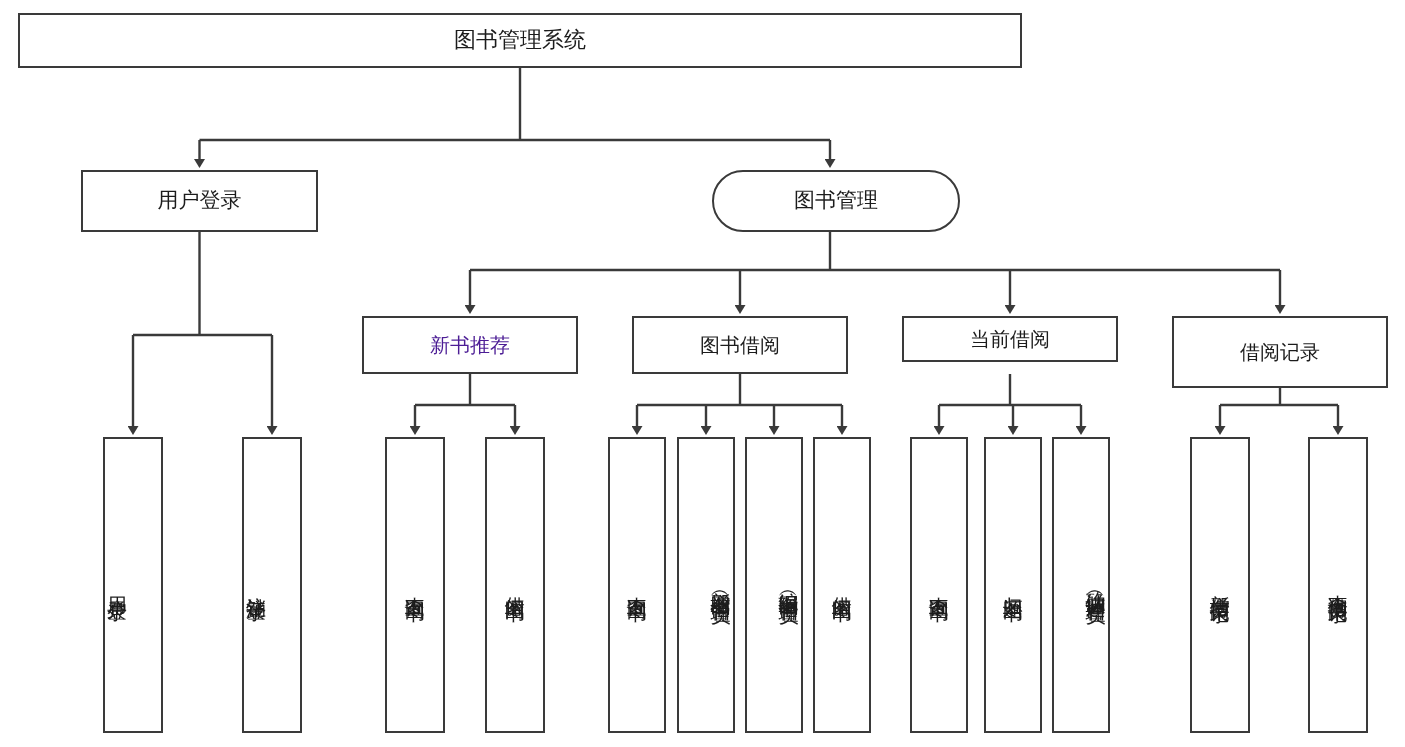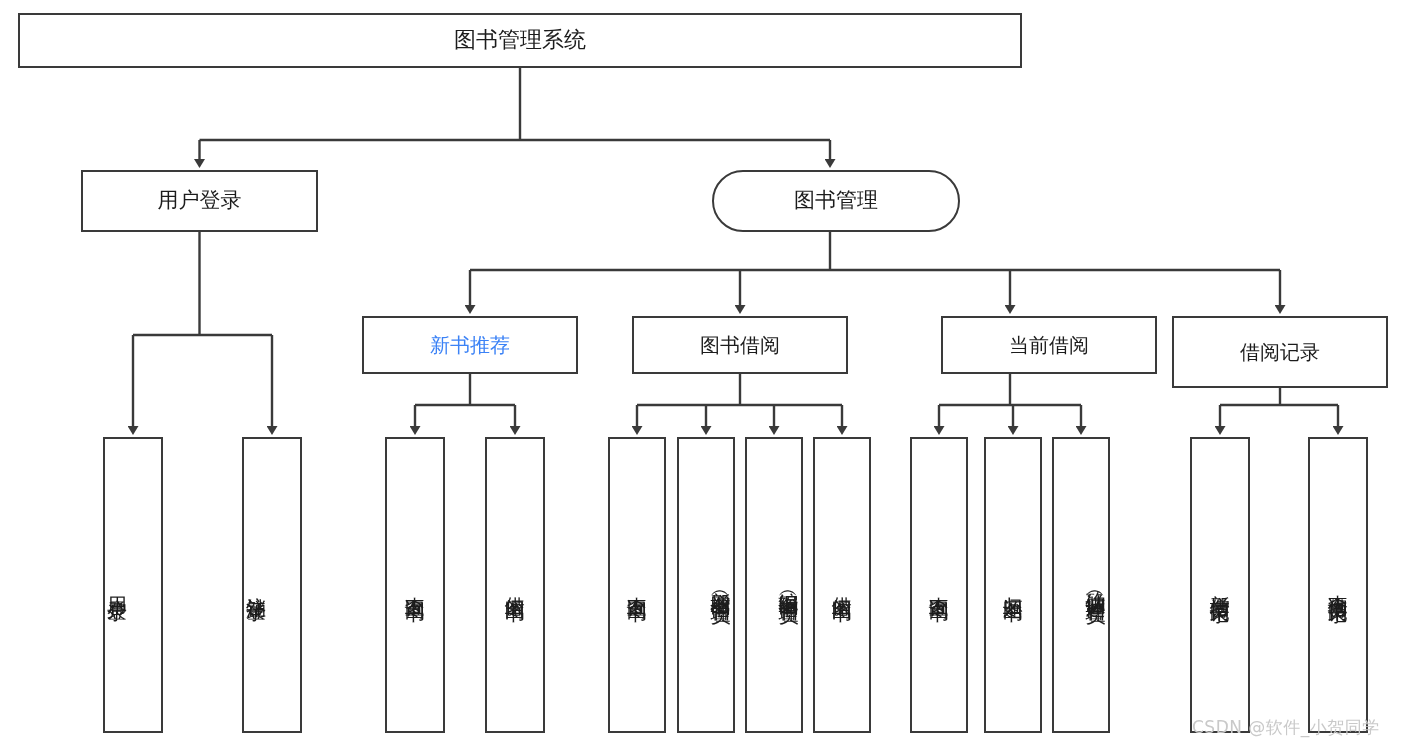--- a/index.html
+++ b/index.html
@@ -105,23 +105,23 @@
       <line x1="1081" y1="405" x2="1081" y2="426" stroke="#3a3a3a" stroke-width="2.4" marker-end="url(#arrow)"></line>
       <line x1="1280" y1="374" x2="1280" y2="405" stroke="#3a3a3a" stroke-width="2.4"></line>
       <line x1="1220" y1="405" x2="1338" y2="405" stroke="#3a3a3a" stroke-width="2.4"></line>
       <line x1="1220" y1="405" x2="1220" y2="426" stroke="#3a3a3a" stroke-width="2.4" marker-end="url(#arrow)"></line>
       <line x1="1338" y1="405" x2="1338" y2="426" stroke="#3a3a3a" stroke-width="2.4" marker-end="url(#arrow)"></line>
     </svg>
   <div id="nodes">
       <div class="node root" style="left: 18px; top: 13px; width: 1004px; height: 55px; border-color: rgb(58, 58, 58); background: rgb(255, 255, 255); color: rgb(28, 28, 28);">图书管理系统</div>
       <div class="node lvl2" style="left: 81px; top: 170px; width: 237px; height: 62px; border-color: rgb(58, 58, 58); background: rgb(255, 255, 255); color: rgb(28, 28, 28);">用户登录</div>
       <div class="node lvl2" style="left: 712px; top: 170px; width: 248px; height: 62px; border-color: rgb(58, 58, 58); background: rgb(255, 255, 255); color: rgb(28, 28, 28); border-radius: 31px;">图书管理</div>
-      <div class="node lvl3" style="left: 362px; top: 316px; width: 216px; height: 58px; border-color: rgb(58, 58, 58); background: rgb(255, 255, 255); color: #3b82f6;">新书推荐</div>
+      <div class="node lvl3" style="left: 362px; top: 316px; width: 216px; height: 58px; border-color: rgb(58, 58, 58); background: rgb(255, 255, 255); color: #4c1d95;">新书推荐</div>
       <div class="node lvl3" style="left: 632px; top: 316px; width: 216px; height: 58px; border-color: rgb(58, 58, 58); background: rgb(255, 255, 255); color: rgb(28, 28, 28); text-align: right;">图书借阅</div>
-      <div class="node lvl3" style="left: 941px; top: 316px; width: 216px; height: 58px; border-color: rgb(58, 58, 58); background: rgb(255, 255, 255); color: rgb(28, 28, 28);">当前借阅</div>
+      <div class="node lvl3" style="left: 902px; top: 316px; width: 216px; height: 46px; border-color: rgb(58, 58, 58); background: rgb(255, 255, 255); color: rgb(28, 28, 28);">当前借阅</div>
       <div class="node lvl3" style="left: 1172px; top: 316px; width: 216px; height: 72px; border-color: rgb(58, 58, 58); background: rgb(255, 255, 255); color: rgb(28, 28, 28);">借阅记录</div>
       <div class="node leaf align-end" style="left: 103px; top: 437px; width: 60px; height: 296px; border-color: rgb(58, 58, 58); background: rgb(255, 255, 255); color: rgb(28, 28, 28);">
         <span class="vtext">用户登录</span>
       </div>
       <div class="node leaf align-end" style="left: 242px; top: 437px; width: 60px; height: 296px; border-color: rgb(58, 58, 58); background: rgb(255, 255, 255); color: rgb(28, 28, 28);">
         <span class="vtext">注销登录</span>
       </div>
       <div class="node leaf align-center" style="left: 385px; top: 437px; width: 60px; height: 296px; border-color: rgb(58, 58, 58); background: rgb(255, 255, 255); color: rgb(28, 28, 28);">
         <span class="vtext">查询图书</span>
       </div>
@@ -149,14 +149,13 @@
       <div class="node leaf align-start" style="left: 1052px; top: 437px; width: 58px; height: 296px; border-color: rgb(58, 58, 58); background: rgb(255, 255, 255); color: rgb(28, 28, 28);">
         <span class="vtext">确认归还（管理员）</span>
       </div>
       <div class="node leaf align-center" style="left: 1190px; top: 437px; width: 60px; height: 296px; border-color: rgb(58, 58, 58); background: rgb(255, 255, 255); color: rgb(28, 28, 28);">
         <span class="vtext">新增借阅记录</span>
       </div>
       <div class="node leaf align-center" style="left: 1308px; top: 437px; width: 60px; height: 296px; border-color: rgb(58, 58, 58); background: rgb(255, 255, 255); color: rgb(28, 28, 28);">
         <span class="vtext">查询借阅记录</span>
       </div>
     </div>
-  <div class="watermark" style="left:1192px; top:716px;">CSDN @软件_小贺同学</div>
 </div>
 
 </body></html>

